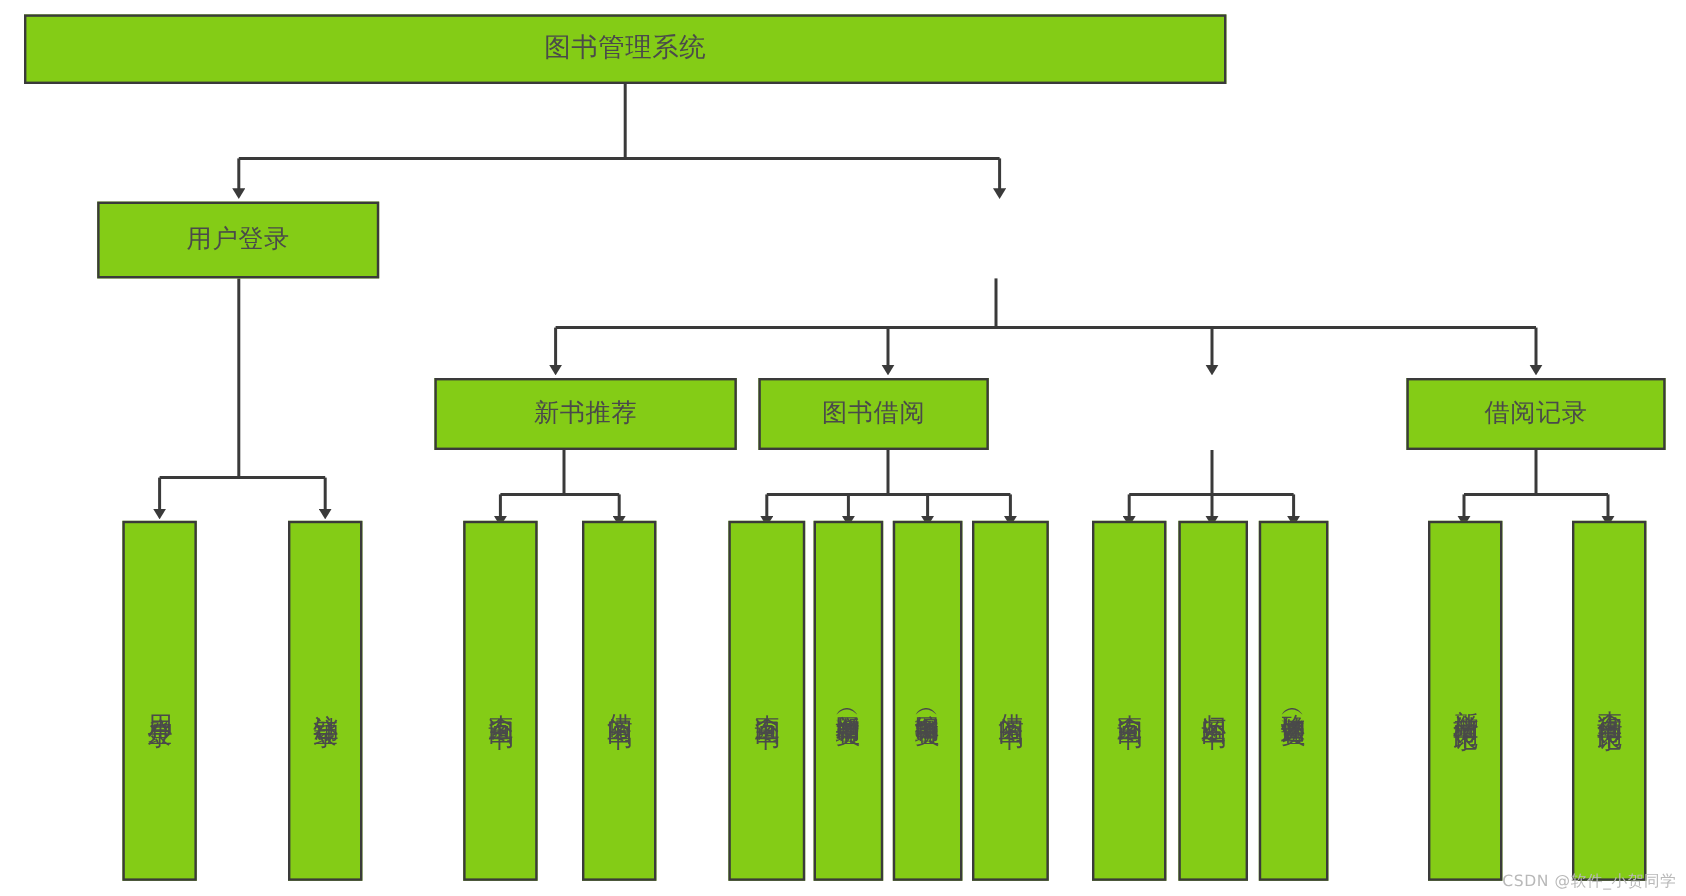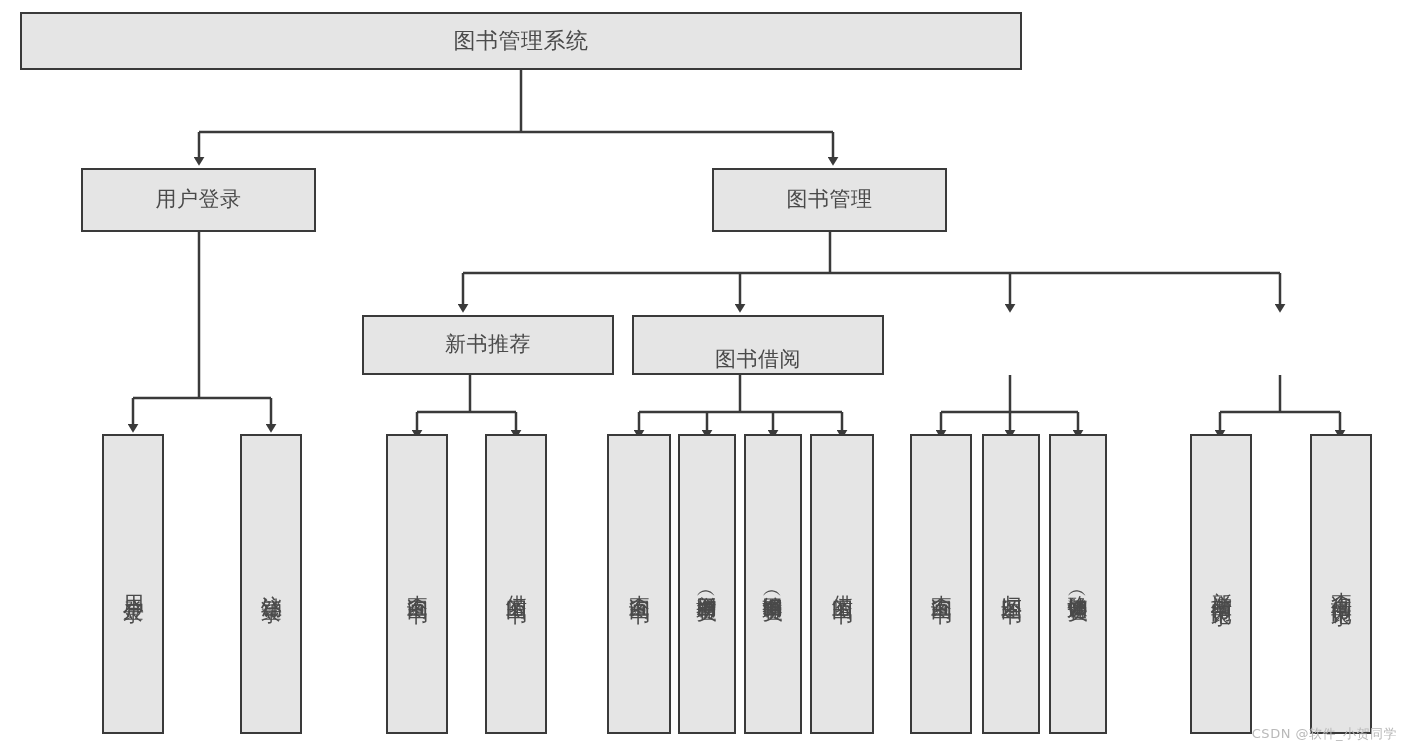--- a/index.html
+++ b/index.html
@@ -22,21 +22,21 @@
     position: absolute;
     left: 0;
     top: 0;
     width: 1405px;
     height: 747px;
   }
   .node {
     position: absolute;
     box-sizing: border-box;
     border: 2.5px solid #3a3a3a;
-    background: #e5e5e5;
+    background: #84cc16;
     display: flex;
     align-items: center;
     justify-content: center;
     overflow: hidden;
   }
   .node-label {
     color: #4a4a4a;
     font-size: 21px;
     line-height: 1.22;
     letter-spacing: 0.5px;
@@ -134,33 +134,33 @@
   </svg>
 
   <div class="node root" style="left:20px; top:12px; width:1002px; height:58px;">
     <span class="node-label">图书管理系统</span>
   </div>
 
   <div class="node" style="left:81px; top:168px; width:235px; height:64px;">
     <span class="node-label">用户登录</span>
   </div>
 
-  <div class="node" style="left:712px; top:168px; width:235px; height:64px;">
-    <span class="node-label">图书管理</span>
-  </div>
 
   <div class="node" style="left:362px; top:315px; width:252px; height:60px;">
     <span class="node-label">新书推荐</span>
   </div>
 
-  <div class="node" style="left:632px; top:315px; width:252px; height:60px;align-items:flex-end;">
+  <div class="node" style="left:632px; top:315px; width:192px; height:60px;">
     <span class="node-label">图书借阅</span>
   </div>
 
 
+  <div class="node" style="left:1172px; top:315px; width:216px; height:60px;">
+    <span class="node-label">借阅记录</span>
+  </div>
 
   <div class="node vertical" style="left:102px; top:434px; width:62px; height:300px;">
     <span class="node-label">用户登录</span>
   </div>
 
   <div class="node vertical" style="left:240px; top:434px; width:62px; height:300px;">
     <span class="node-label">注销登录</span>
   </div>
 
   <div class="node vertical" style="left:386px; top:434px; width:62px; height:300px;">

